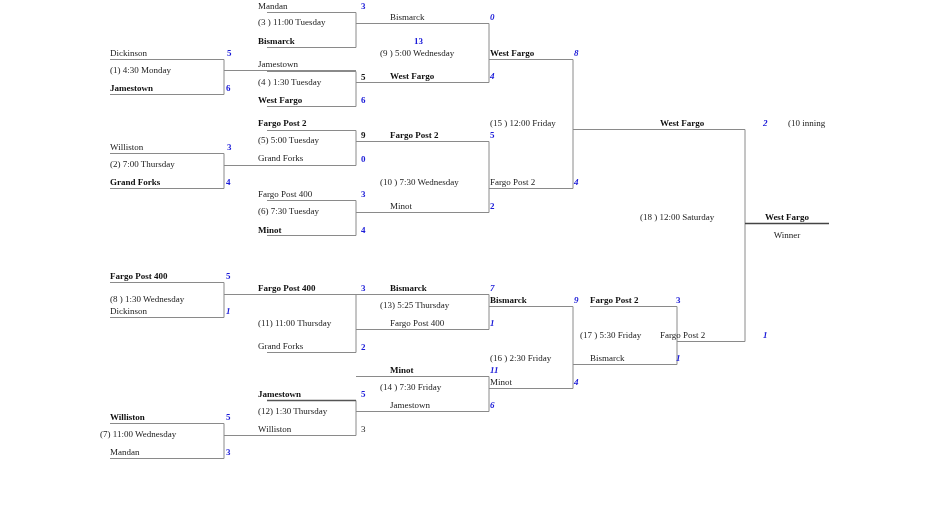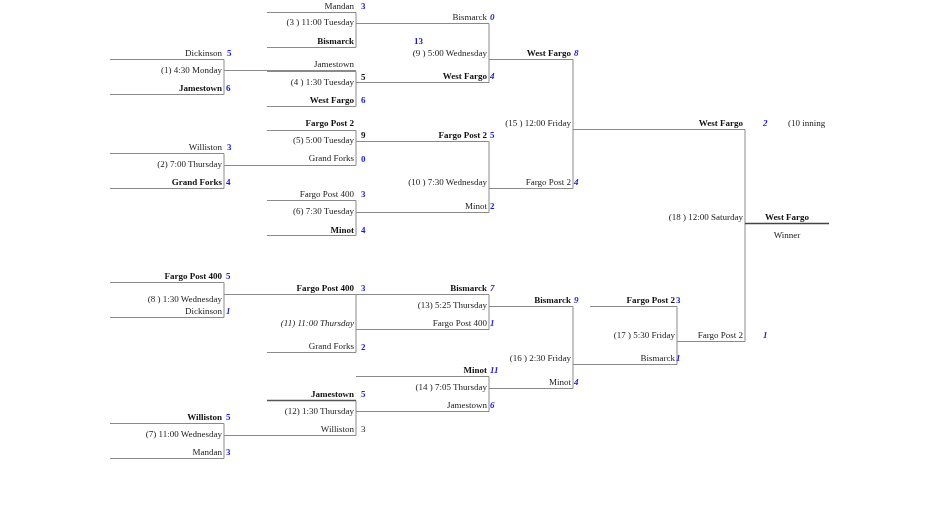--- a/index.html
+++ b/index.html
@@ -1,21 +1,21 @@
 <!DOCTYPE html>
 <html><head>
 <meta charset="utf-8">
 <style>
   html, body { margin:0; padding:0; background:#ffffff; }
   body { width:940px; height:516px; position:relative; overflow:hidden;
          font-family:"DejaVu Serif","Liberation Serif",serif; }
   #bracket { position:absolute; left:0; top:0; width:940px; height:516px; }
   svg.lines { position:absolute; left:0; top:0; }
   .t { position:absolute; font-size:9px; color:#222; white-space:nowrap; line-height:11px; font-family:"Liberation Serif","DejaVu Serif",serif; }
-  .r { text-align:right; }
+  .r { text-align:left; }
   .b { font-weight:bold; color:#111; }
   .s { position:absolute; font-size:9px; line-height:11px; color:#1a1ad8; font-weight:bold; white-space:nowrap; font-family:"Liberation Serif","DejaVu Serif",serif; }
   .s.i { font-style:italic; font-weight:bold; }
   .s.k { color:#222; font-weight:normal; }
   .s.kb { color:#111; font-weight:bold; }
 </style>
 </head>
 <body>
 
 <div id="bracket">
@@ -128,21 +128,21 @@
   <div class="t" style="left:745px;top:230px;width:84px;text-align:center;">Winner</div>
 
   <div class="t r b" style="left:110px;top:271px;width:112px;">Fargo Post 400</div>
   <div class="s" style="left:226px;top:271px;">5</div>
   <div class="t r" style="left:110px;top:288px;width:112px;margin-top:6px;">(8 ) 1:30 Wednesday</div>
   <div class="t r" style="left:110px;top:306px;width:112px;">Dickinson</div>
   <div class="s i" style="left:226px;top:306px;">1</div>
 
   <div class="t r b" style="left:258px;top:283px;width:96px;">Fargo Post 400</div>
   <div class="s" style="left:361px;top:283px;">3</div>
-  <div class="t r" style="left:258px;top:318px;width:96px;font-style:italic;">(11) 11:00 Thursday</div>
+  <div class="t r" style="left:258px;top:318px;width:96px;">(11) 11:00 Thursday</div>
   <div class="t r" style="left:258px;top:341px;width:96px;">Grand Forks</div>
   <div class="s" style="left:361px;top:342px;">2</div>
 
   <div class="t r b" style="left:390px;top:283px;width:97px;">Bismarck</div>
   <div class="s i" style="left:490px;top:283px;">7</div>
   <div class="t r" style="left:380px;top:300px;width:107px;">(13) 5:25 Thursday</div>
   <div class="t r" style="left:390px;top:318px;width:97px;">Fargo Post 400</div>
   <div class="s i" style="left:490px;top:318px;">1</div>
 
   <div class="t r b" style="left:490px;top:295px;width:81px;">Bismarck</div>
@@ -152,21 +152,21 @@
   <div class="s i" style="left:574px;top:377px;">4</div>
 
   <div class="t r b" style="left:590px;top:295px;width:85px;">Fargo Post 2</div>
   <div class="s" style="left:676px;top:295px;">3</div>
   <div class="t r" style="left:580px;top:330px;width:95px;">(17 ) 5:30 Friday</div>
   <div class="t r" style="left:590px;top:353px;width:85px;">Bismarck</div>
   <div class="s i" style="left:676px;top:353px;">1</div>
 
   <div class="t r b" style="left:390px;top:365px;width:97px;">Minot</div>
   <div class="s i" style="left:490px;top:365px;">11</div>
-  <div class="t r" style="left:380px;top:382px;width:107px;">(14 ) 7:05 Thursday</div>
+  <div class="t r" style="left:380px;top:382px;width:107px;">(14 ) 7:30 Friday</div>
   <div class="t r" style="left:390px;top:400px;width:97px;">Jamestown</div>
   <div class="s i" style="left:490px;top:400px;">6</div>
 
   <div class="t r b" style="left:258px;top:389px;width:96px;">Jamestown</div>
   <div class="s" style="left:361px;top:389px;">5</div>
   <div class="t r" style="left:258px;top:406px;width:96px;">(12) 1:30 Thursday</div>
   <div class="t r" style="left:258px;top:424px;width:96px;">Williston</div>
   <div class="s k" style="left:361px;top:424px;">3</div>
 
   <div class="t r b" style="left:110px;top:412px;width:112px;">Williston</div>

